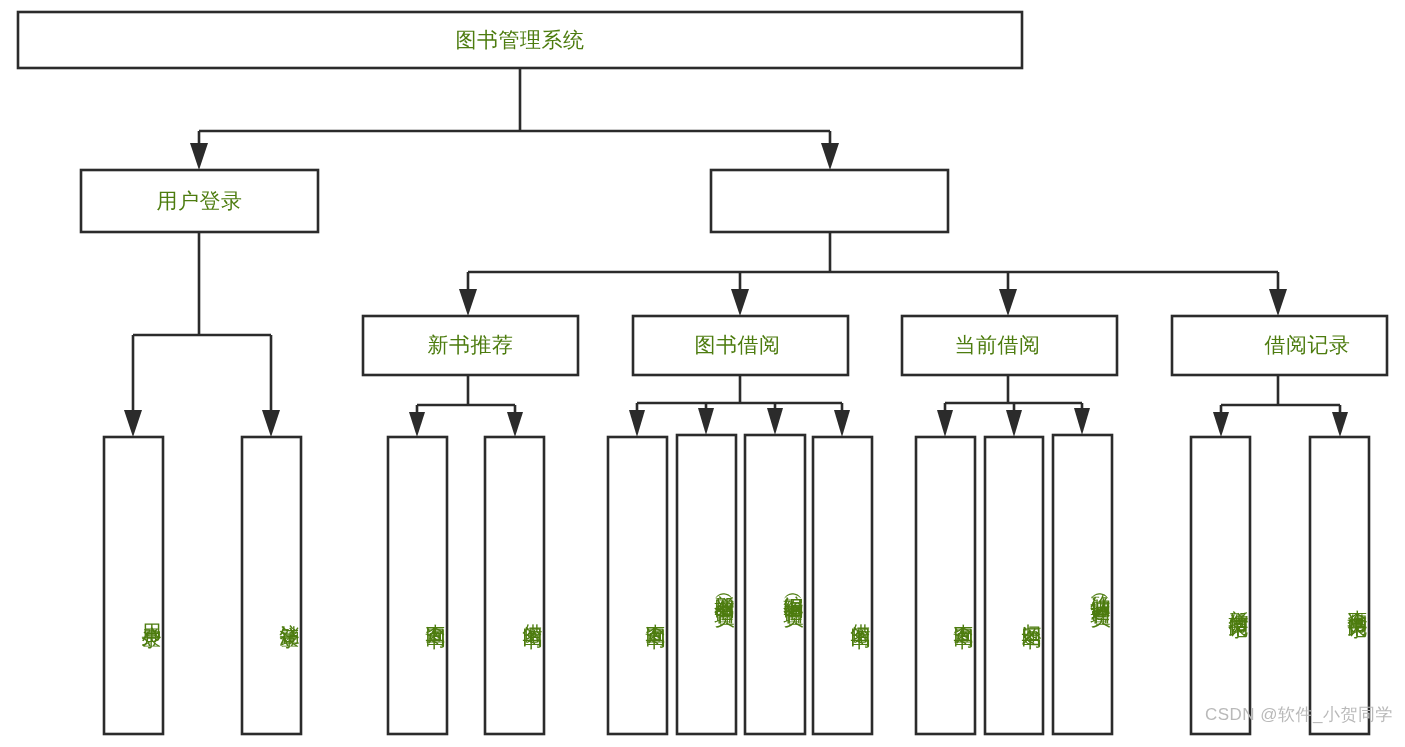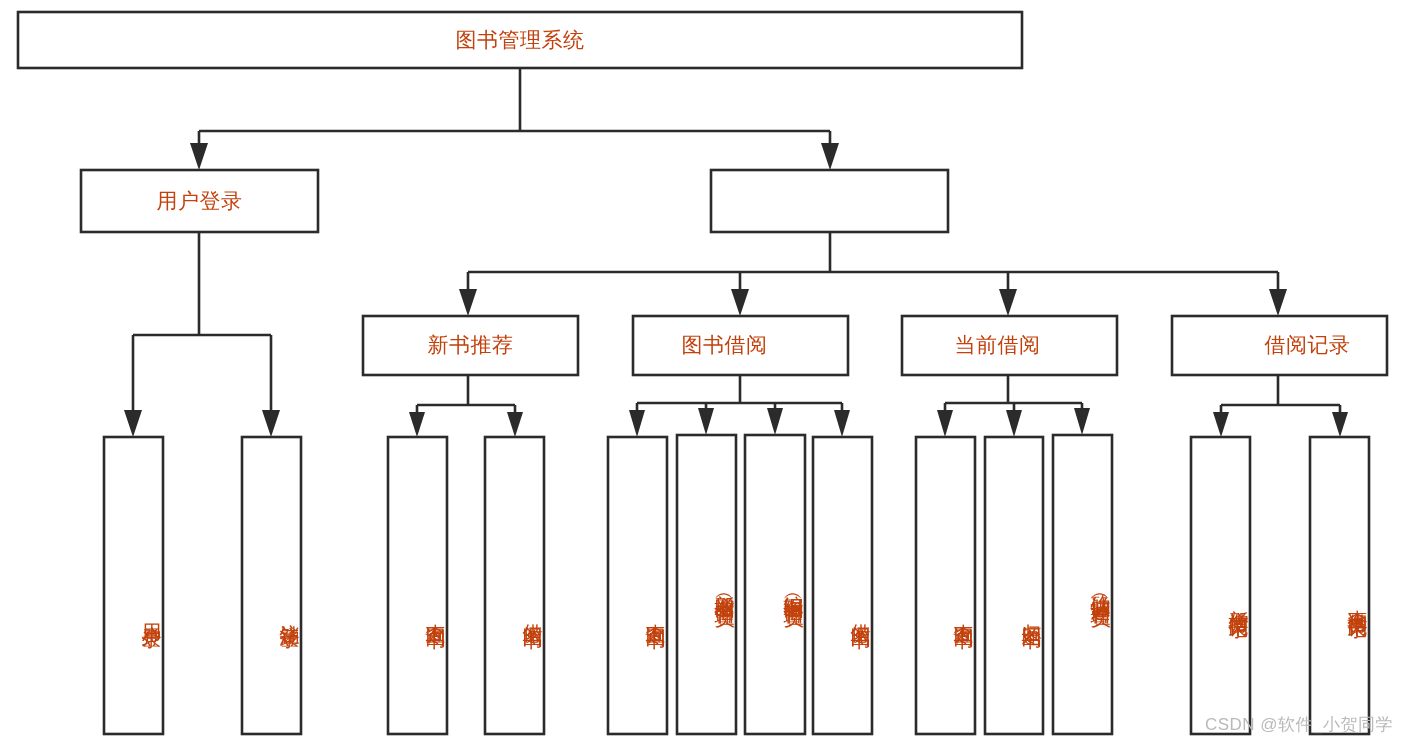--- a/index.html
+++ b/index.html
@@ -39,41 +39,41 @@
   }
   .arrow-head {
     fill: #2b2b2b;
     stroke: none;
   }
   .node-label {
     position: absolute;
     display: flex;
     align-items: center;
     justify-content: center;
-    color: #c2410c;
+    color: #4d7c0f;
     font-family: "Liberation Sans", "DejaVu Sans", sans-serif;
     font-size: 21px;
     line-height: 1.18;
     letter-spacing: 0.5px;
     white-space: nowrap;
     pointer-events: none;
   }
   .node-label.vertical {
     writing-mode: vertical-rl;
     text-orientation: upright;
     font-size: 20px;
     letter-spacing: 2px;
     align-items: flex-start;
     padding-top: 4px;
     box-sizing: border-box;
   }
   .watermark {
     position: absolute;
     right: 12px;
-    bottom: 11px;
+    bottom: 21px;
     font-size: 17px;
     color: #b9b9b9;
     font-family: "Liberation Sans", "DejaVu Sans", sans-serif;
     letter-spacing: 0.5px;
     white-space: nowrap;
     pointer-events: none;
   }
 </style>
 </head>
 <body>
@@ -168,21 +168,21 @@
     <path class="connector" d="M 1340 405 L 1340 417"></path>
     <polygon class="arrow-head" points="1221,437 1213,412 1229,412"></polygon>
     <polygon class="arrow-head" points="1340,437 1332,412 1348,412"></polygon>
   </svg>
 
   <div class="node-label" style="left:18px;top:12px;width:1004px;height:56px;">图书管理系统</div>
 
   <div class="node-label" style="left:81px;top:170px;width:237px;height:62px;">用户登录</div>
 
   <div class="node-label" style="left:363px;top:316px;width:215px;height:58px;">新书推荐</div>
-  <div class="node-label" style="left:633px;top:316px;width:183px;height:59px;">图书借阅</div>
+  <div class="node-label" style="left:633px;top:316px;width:183px;height:59px;padding-left:13px;">图书借阅</div>
   <div class="node-label" style="left:902px;top:316px;width:191px;height:59px;">当前借阅</div>
   <div class="node-label" style="left:1172px;top:316px;width:215px;height:59px;padding-left:28px;">借阅记录</div>
 
   <div class="node-label vertical" style="left:104px;top:490px;width:59px;height:240px;">用户登录</div>
   <div class="node-label vertical" style="left:242px;top:490px;width:59px;height:240px;">注销登录</div>
 
   <div class="node-label vertical" style="left:388px;top:490px;width:59px;height:240px;">查询图书</div>
   <div class="node-label vertical" style="left:485px;top:490px;width:59px;height:240px;">借阅图书</div>
 
   <div class="node-label vertical" style="left:608px;top:490px;width:59px;height:240px;">查询图书</div>

